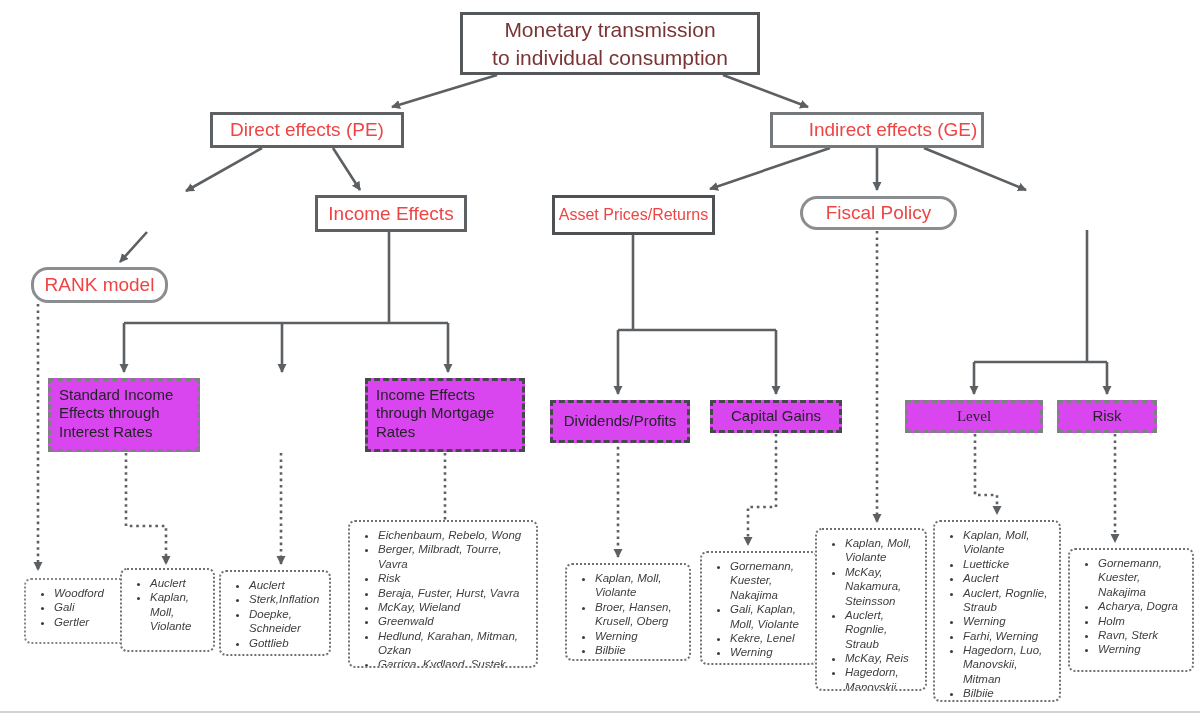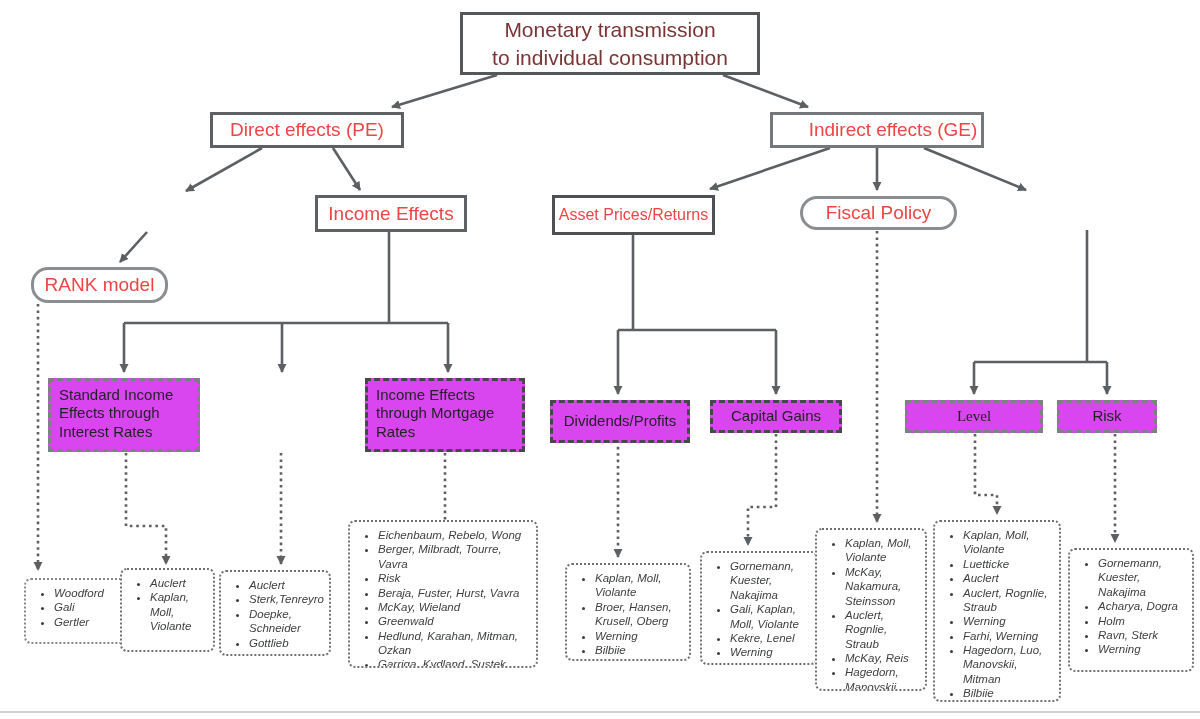--- a/index.html
+++ b/index.html
@@ -109,21 +109,21 @@
   </div>
   <div class="reflist" style="left:120px; top:568px; width:95px; height:84px;">
     <ul>
         <li>Auclert</li>
         <li>Kaplan, Moll, Violante</li>
       </ul>
   </div>
   <div class="reflist" style="left:219px; top:570px; width:112px; height:86px;">
     <ul>
         <li>Auclert</li>
-        <li>Sterk,Tenreyro</li>
+        <li>Sterk,Inflation</li>
         <li>Doepke, Schneider</li>
         <li>Gottlieb</li>
       </ul>
   </div>
   <div class="reflist" style="left:348px; top:520px; width:190px; height:148px;">
     <ul>
         <li>Eichenbaum, Rebelo, Wong</li>
         <li>Berger, Milbradt, Tourre, Vavra</li>
         <li>Risk</li>
         <li>Beraja, Fuster, Hurst, Vavra</li>

